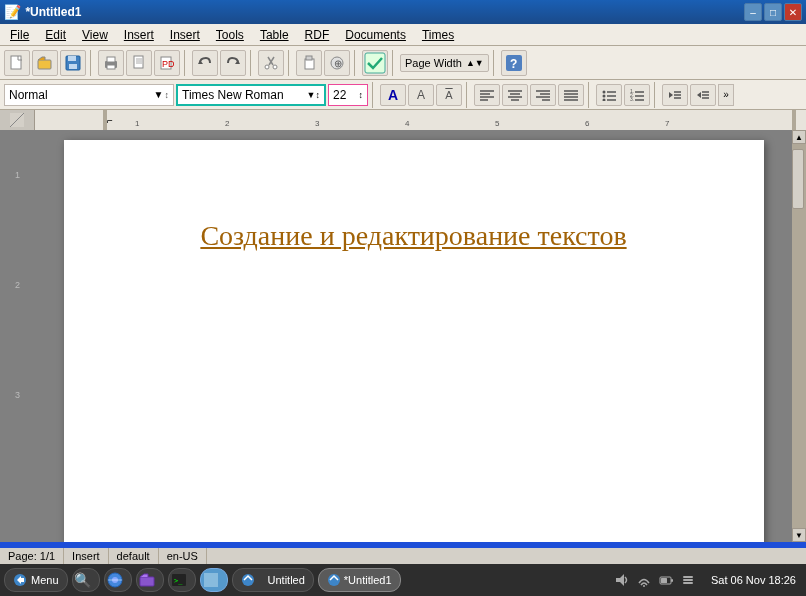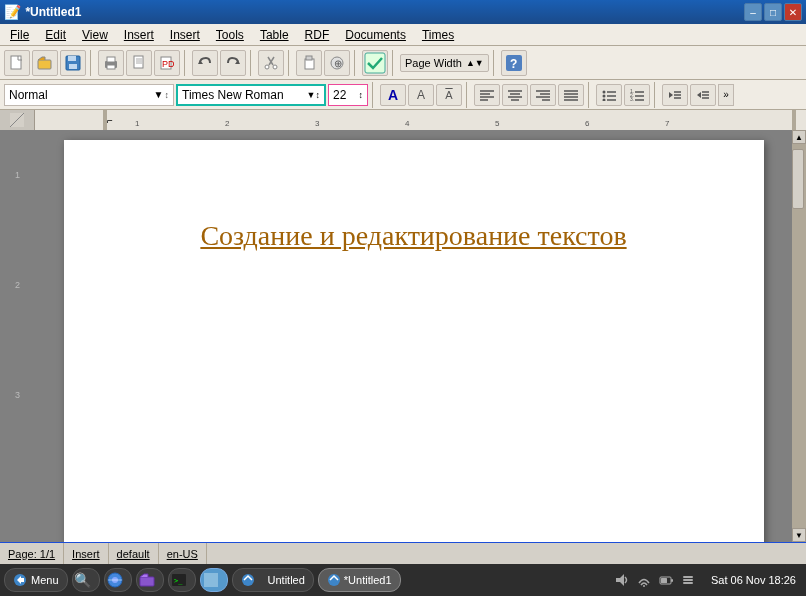--- a/index.html
+++ b/index.html
@@ -180,24 +180,23 @@
       width: 12px; background: #d4d0c8; border: 1px solid #a0988c;
       position: absolute; top: 5px; left: 0; height: 60px; border-radius: 2px;
     }
 
     
     #statusbar {
       background: #d4d0c8;
       height: 22px;
       display: flex;
       align-items: center;
-      border-top: 1px solid #1d4ed8;
+      border-top: 6px solid #1d4ed8;
       flex-shrink: 0;
       font-size: 11px;
-      text-decoration: underline;
     }
     .status-segment {
       padding: 0 8px;
       border-right: 1px solid #b0a898;
       height: 100%;
       display: flex;
       align-items: center;
     }
 
     

